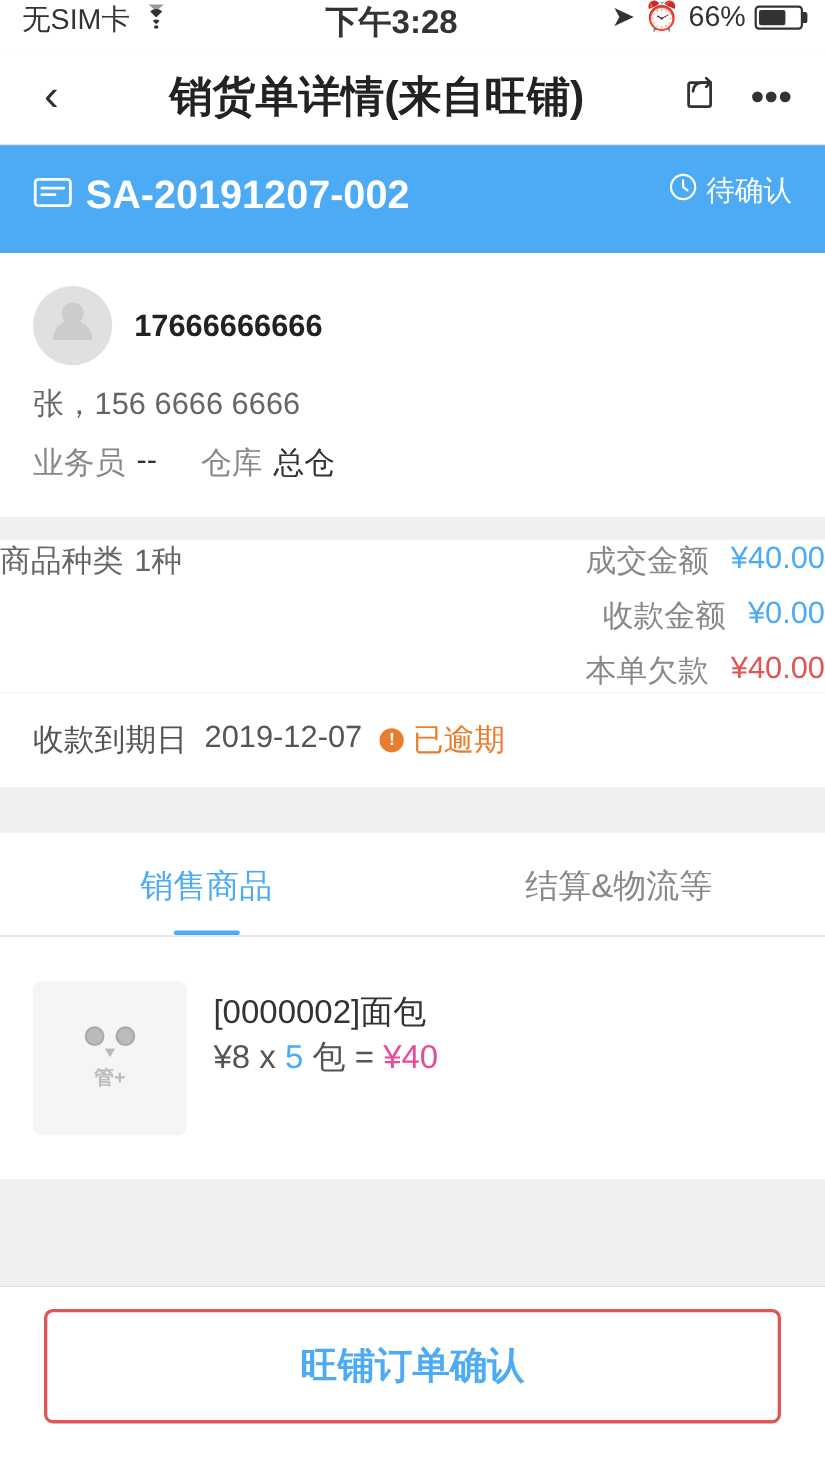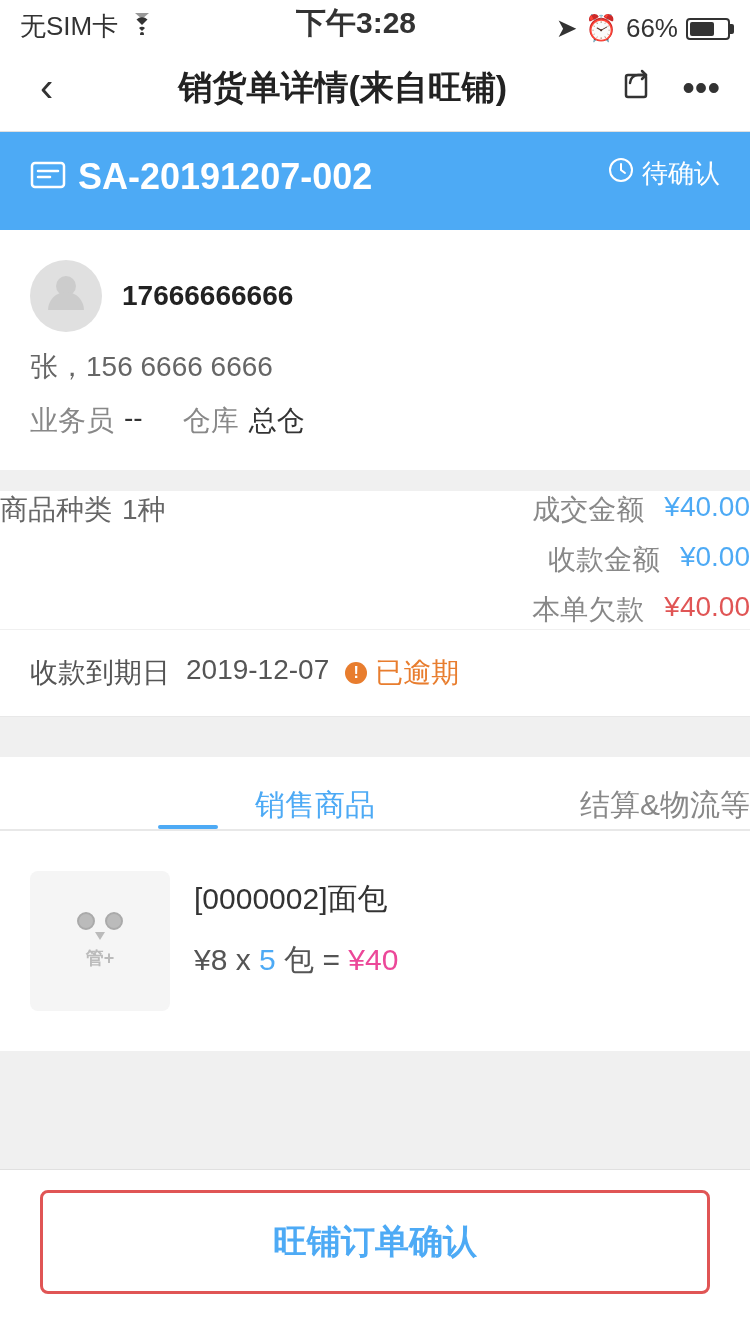--- a/index.html
+++ b/index.html
@@ -12,21 +12,21 @@
       font-size: 28px;
       color: #333;
     }
 
     
     .status-bar {
       width: 750px;
       height: 44px;
       background: #fff;
       display: flex;
-      align-items: flex-end;
+      align-items: flex-start;
       justify-content: space-between;
       padding: 0 20px;
       font-size: 26px;
       font-weight: 500;
     }
     .status-bar-left {
       display: flex;
       align-items: center;
       gap: 10px;
     }
@@ -79,21 +79,21 @@
       padding: 0 30px;
       border-bottom: 1px solid #e0e0e0;
     }
     .nav-back {
       font-size: 40px;
       color: #333;
       cursor: pointer;
       padding: 10px;
     }
     .nav-title {
-      font-size: 34px;
+      font-size: 39px;
       font-weight: 600;
       color: #222;
     }
     .nav-actions {
       display: flex;
       align-items: center;
       gap: 24px;
     }
     .nav-action-icon {
       font-size: 36px;
@@ -253,22 +253,22 @@
 
     
     .tabs-section {
       background: #fff;
       display: flex;
       border-bottom: 2px solid #e8e8e8;
       margin-top: 20px;
     }
     .tab-item {
       flex: 1;
-      text-align: right;
-      padding: 28px 0 3px;
+      text-align: center;
+      padding: 28px 0 24px;
       font-size: 30px;
       color: #888;
       position: relative;
       cursor: pointer;
     }
     .tab-item.active {
       color: #4daaf5;
     }
     .tab-item.active::after {
       content: '';
@@ -305,21 +305,20 @@
       overflow: hidden;
     }
     .product-details {
       flex: 1;
       padding-top: 8px;
     }
     .product-name {
       font-size: 30px;
       color: #333;
       font-weight: 500;
-      margin-bottom: 20px;
     }
     .product-price {
       font-size: 30px;
       color: #555;
     }
     .product-price .qty { color: #4daaf5; }
     .product-price .total { color: #ec4899; font-weight: 400; }
 
     
     .bottom-bar {

